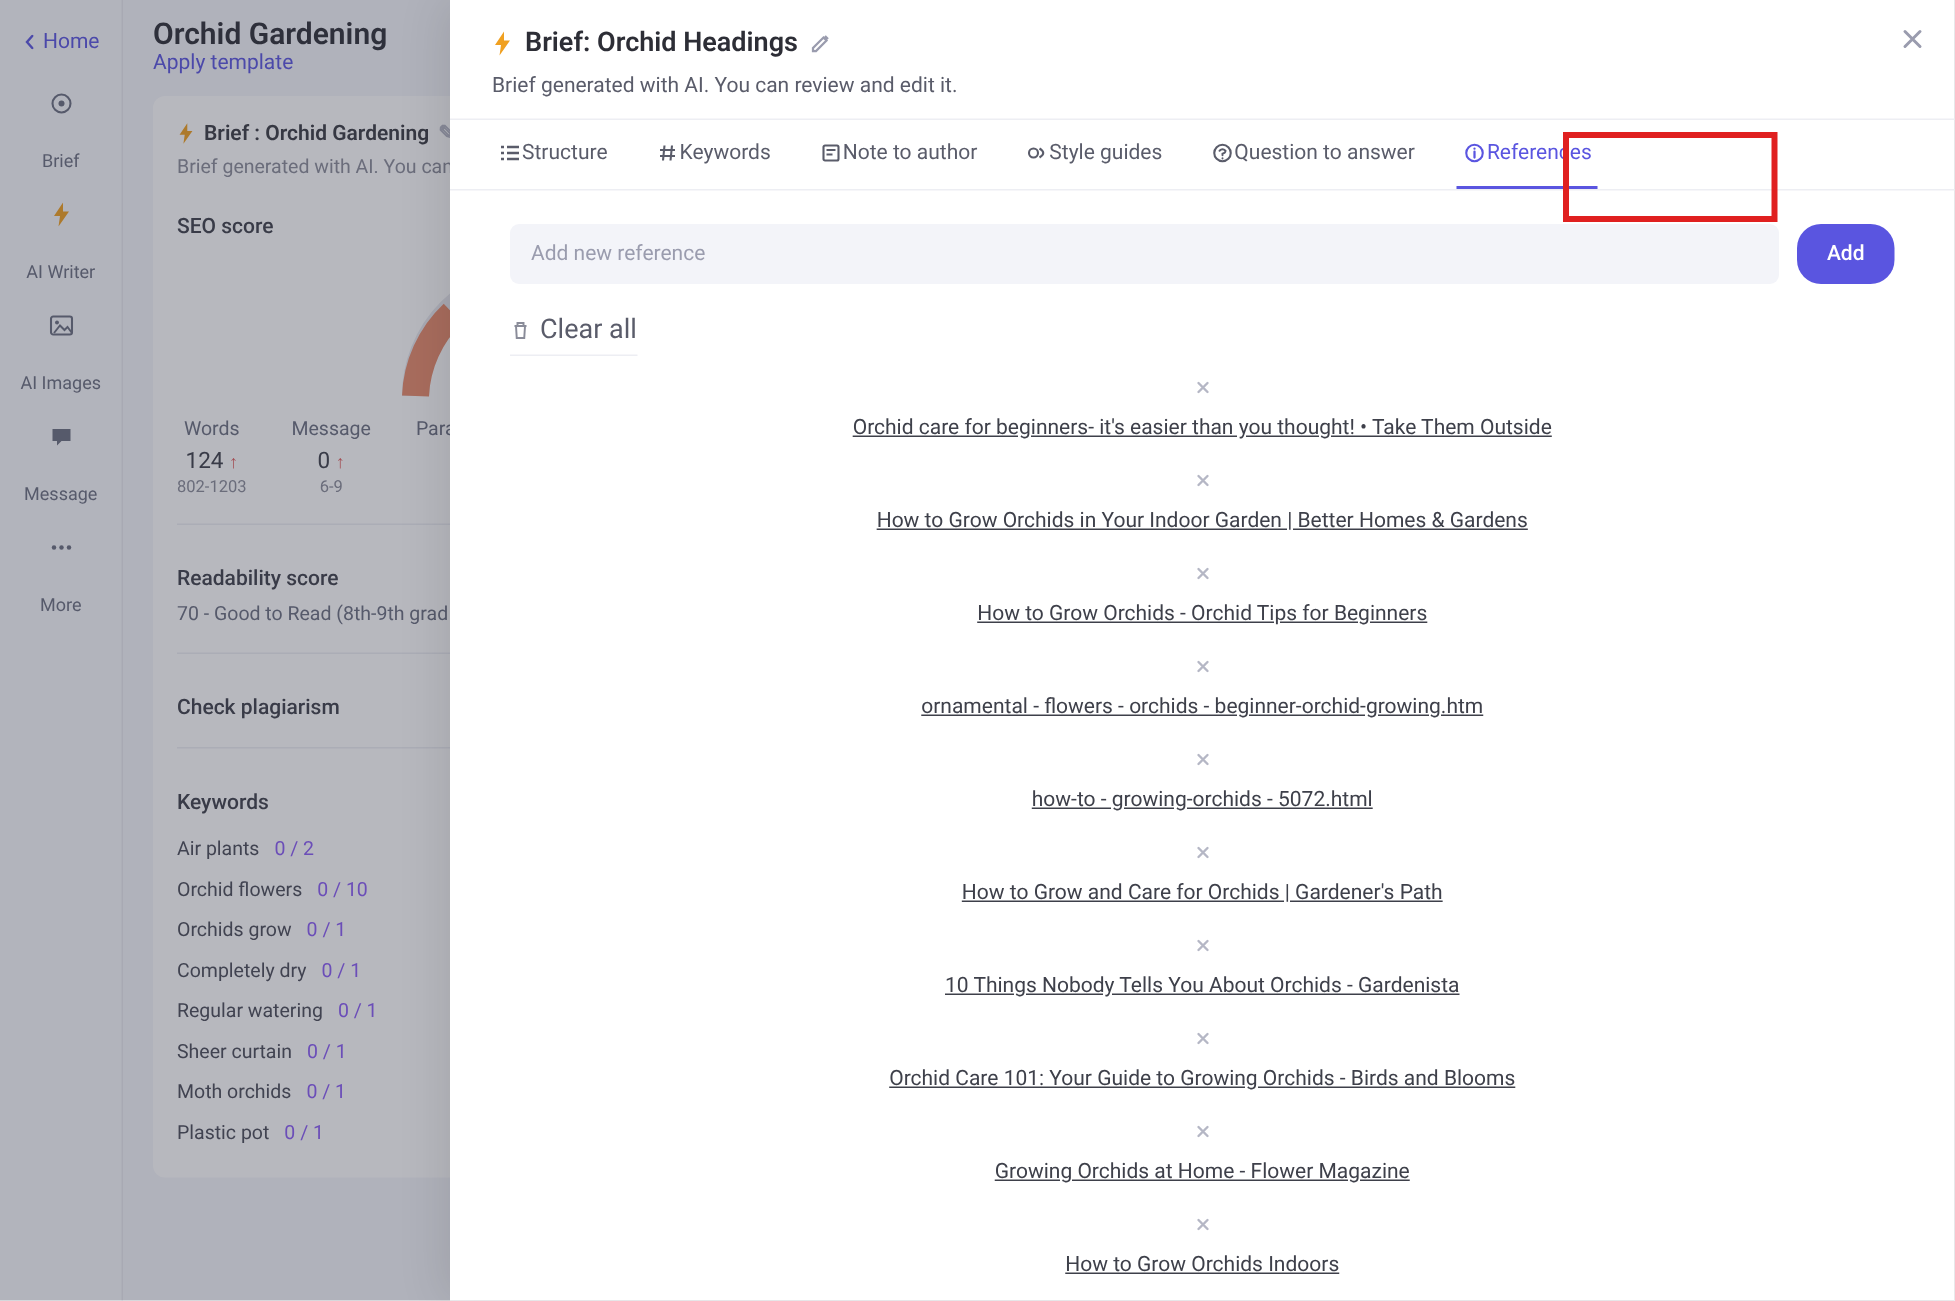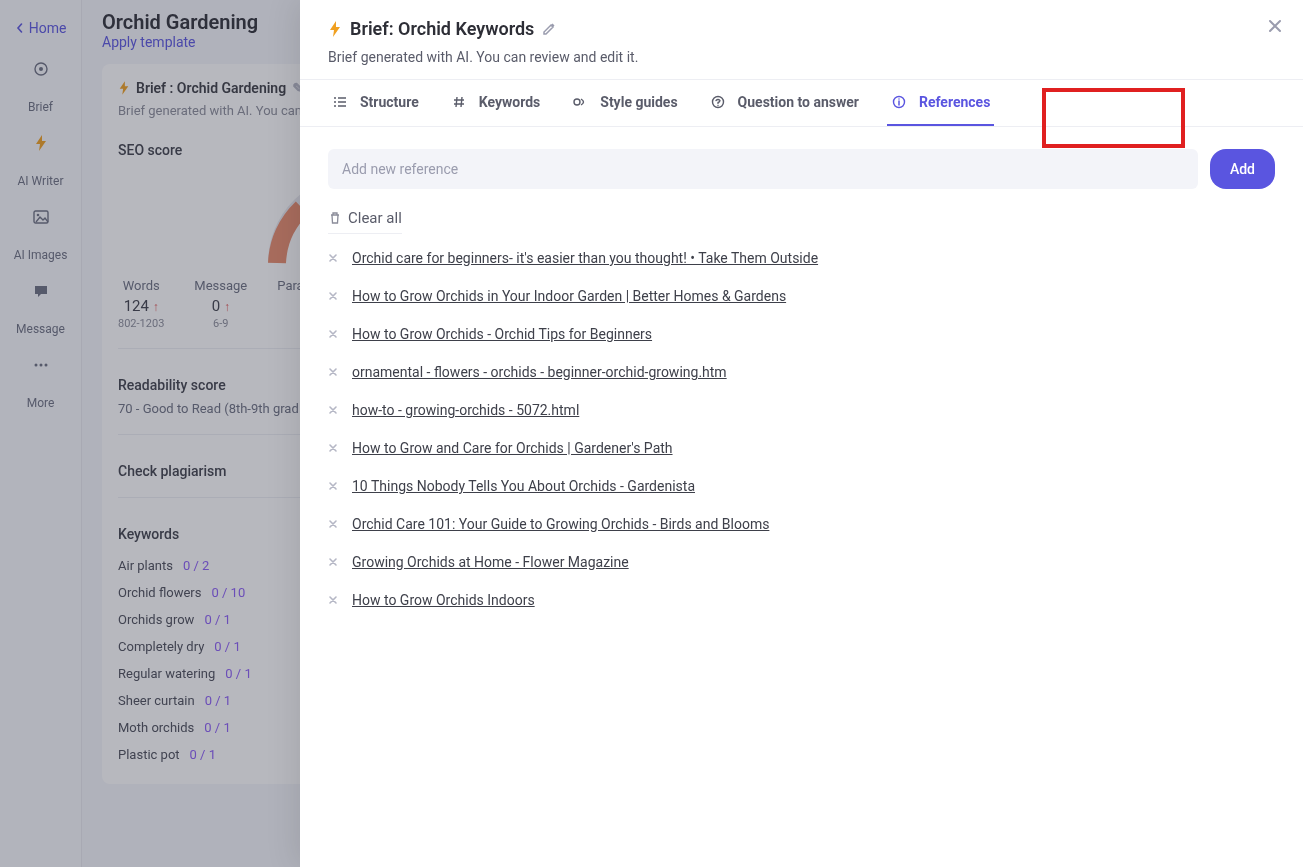--- a/index.html
+++ b/index.html
@@ -39,34 +39,34 @@
 .modal { position:absolute; left:300px; top:0; right:0; bottom:0; background:#fff; box-shadow:-4px 0 30px rgba(0,0,0,0.1); display:flex; flex-direction:column; }
 .modal-head { padding:18px 28px 14px; }
 .mtitle { display:flex; align-items:center; gap:8px; }
 .mtitle .bolt { color:#f0a020; font-size:16px; }
 .mtitle h2 { font-size:18px; font-weight:600; color:#2d2e36; }
 .mtitle .edit { color:#9a9cae; cursor:pointer; }
 .msub { font-size:14px; color:#5a5c6a; margin-top:10px; }
 .close-x { position:absolute; right:20px; top:18px; color:#9a9cae; font-size:20px; cursor:pointer; }
 
 .tabs { display:flex; gap:24px; padding:0 28px; border-top:1px solid #edeef3; border-bottom:1px solid #edeef3; }
-.tab { display:flex; align-items:center; gap:12px; padding:14px 4px; font-size:14px; color:#5a5c6a; cursor:pointer; border-bottom:2px solid transparent;font-weight:bold; }
+.tab { display:flex; align-items:center; gap:0; padding:14px 4px; font-size:14px; color:#5a5c6a; cursor:pointer; border-bottom:2px solid transparent; }
 .tab.active { color:#5a55e0; border-bottom-color:#5a55e0; }
 .tab .ti { width:16px; height:16px; display:inline-flex; align-items:center; justify-content:center; }
 
 .hl-box { position:absolute; border:4px solid #e02020; pointer-events:none; }
 
-.modal-body { padding:22px 28px; flex:1; overflow:auto; }
+.modal-body { padding:22px 40px; flex:1; overflow:auto; }
 .add-row { display:flex; gap:12px; align-items:center; }
 .add-input { flex:1; background:#f3f4f9; border:none; border-radius:6px; padding:12px 14px; font-size:14px; color:#3e404a; outline:none; }
 .add-input::placeholder{ color:#9a9cae; }
 .add-btn { background:#5a55e0; color:#fff; border:none; border-radius:16px; padding:12px 20px; font-size:14px; font-weight:500; cursor:pointer; }
-.clear-row { display:flex; align-items:center; gap:6px; margin-top:20px; color:#5a5c6a; font-size:15px; cursor:pointer; border-bottom:1px solid #edeef3; padding-bottom:6px; width:fit-content; }
+.clear-row { display:flex; align-items:center; gap:6px; margin-top:20px; color:#5a5c6a; font-size:18px; cursor:pointer; border-bottom:1px solid #edeef3; padding-bottom:6px; width:fit-content; }
 .ref-list { margin-top:16px; display:flex; flex-direction:column; gap:22px; }
-.ref-item { display:flex; align-items:center; gap:14px; }
+.ref-item { display:flex; align-items:center; gap:14px;flex-direction:column; }
 .ref-x { color:#b5b7c5; cursor:pointer; font-size:14px; }
 .ref-link { color:#3e404a; font-size:14px; text-decoration:underline; cursor:pointer; }
 
 svg { display:block; }
 </style>
 </head>
 <body>
 
 <div class="sidebar">
   <div class="home-link">
@@ -221,21 +221,21 @@
         <path d="M3 3 L13 13 M13 3 L3 13" stroke="#9a9cae" stroke-width="2" stroke-linecap="round"></path>
       </svg>
   </div>
   <div class="modal-head">
     <div class="mtitle">
       <span class="bolt">
           <svg width="14" height="18" viewBox="0 0 14 16">
             <path d="M8 0 L2 9 H6 L5 16 L12 6 H8 Z" fill="#f0a020"></path>
           </svg>
         </span>
-      <h2>Brief: Orchid Keywords</h2>
+      <h2>Brief: Orchid Headings</h2>
       <span class="edit">
         <svg width="14" height="14" viewBox="0 0 14 14">
             <path d="M2 12 L2 10 L9 3 L11 5 L4 12 Z M10 2 L12 4" stroke="#9a9cae" stroke-width="1.5" fill="none"></path>
           </svg>
       </span>
     </div>
     <div class="msub">Brief generated with AI. You can review and edit it.</div>
   </div>
 
   <div class="tabs" id="tabs">
@@ -247,20 +247,29 @@
         </span>
         <span>Structure</span>
       </div>
       <div class="tab">
         <span class="ti">
           <svg width="14" height="14" viewBox="0 0 14 14">
             <path d="M5 2 L4 12 M10 2 L9 12 M2 5 H12 M2 9 H12" stroke="currentColor" stroke-width="1.4"></path>
           </svg>
         </span>
         <span>Keywords</span>
+      </div>
+      <div class="tab">
+        <span class="ti">
+          <svg width="14" height="14" viewBox="0 0 14 14">
+            <rect x="2" y="2" width="10" height="10" rx="1" stroke="currentColor" stroke-width="1.4" fill="none"></rect>
+            <path d="M4 5 H10 M4 8 H8" stroke="currentColor" stroke-width="1.3"></path>
+          </svg>
+        </span>
+        <span>Note to author</span>
       </div>
       <div class="tab">
         <span class="ti">
           <svg width="16" height="14" viewBox="0 0 16 14">
             <circle cx="5" cy="7" r="3" stroke="currentColor" stroke-width="1.4" fill="none"></circle>
             <path d="M9 4 Q14 7 9 10" stroke="currentColor" stroke-width="1.4" fill="none"></path>
           </svg>
         </span>
         <span>Style guides</span>
       </div>

